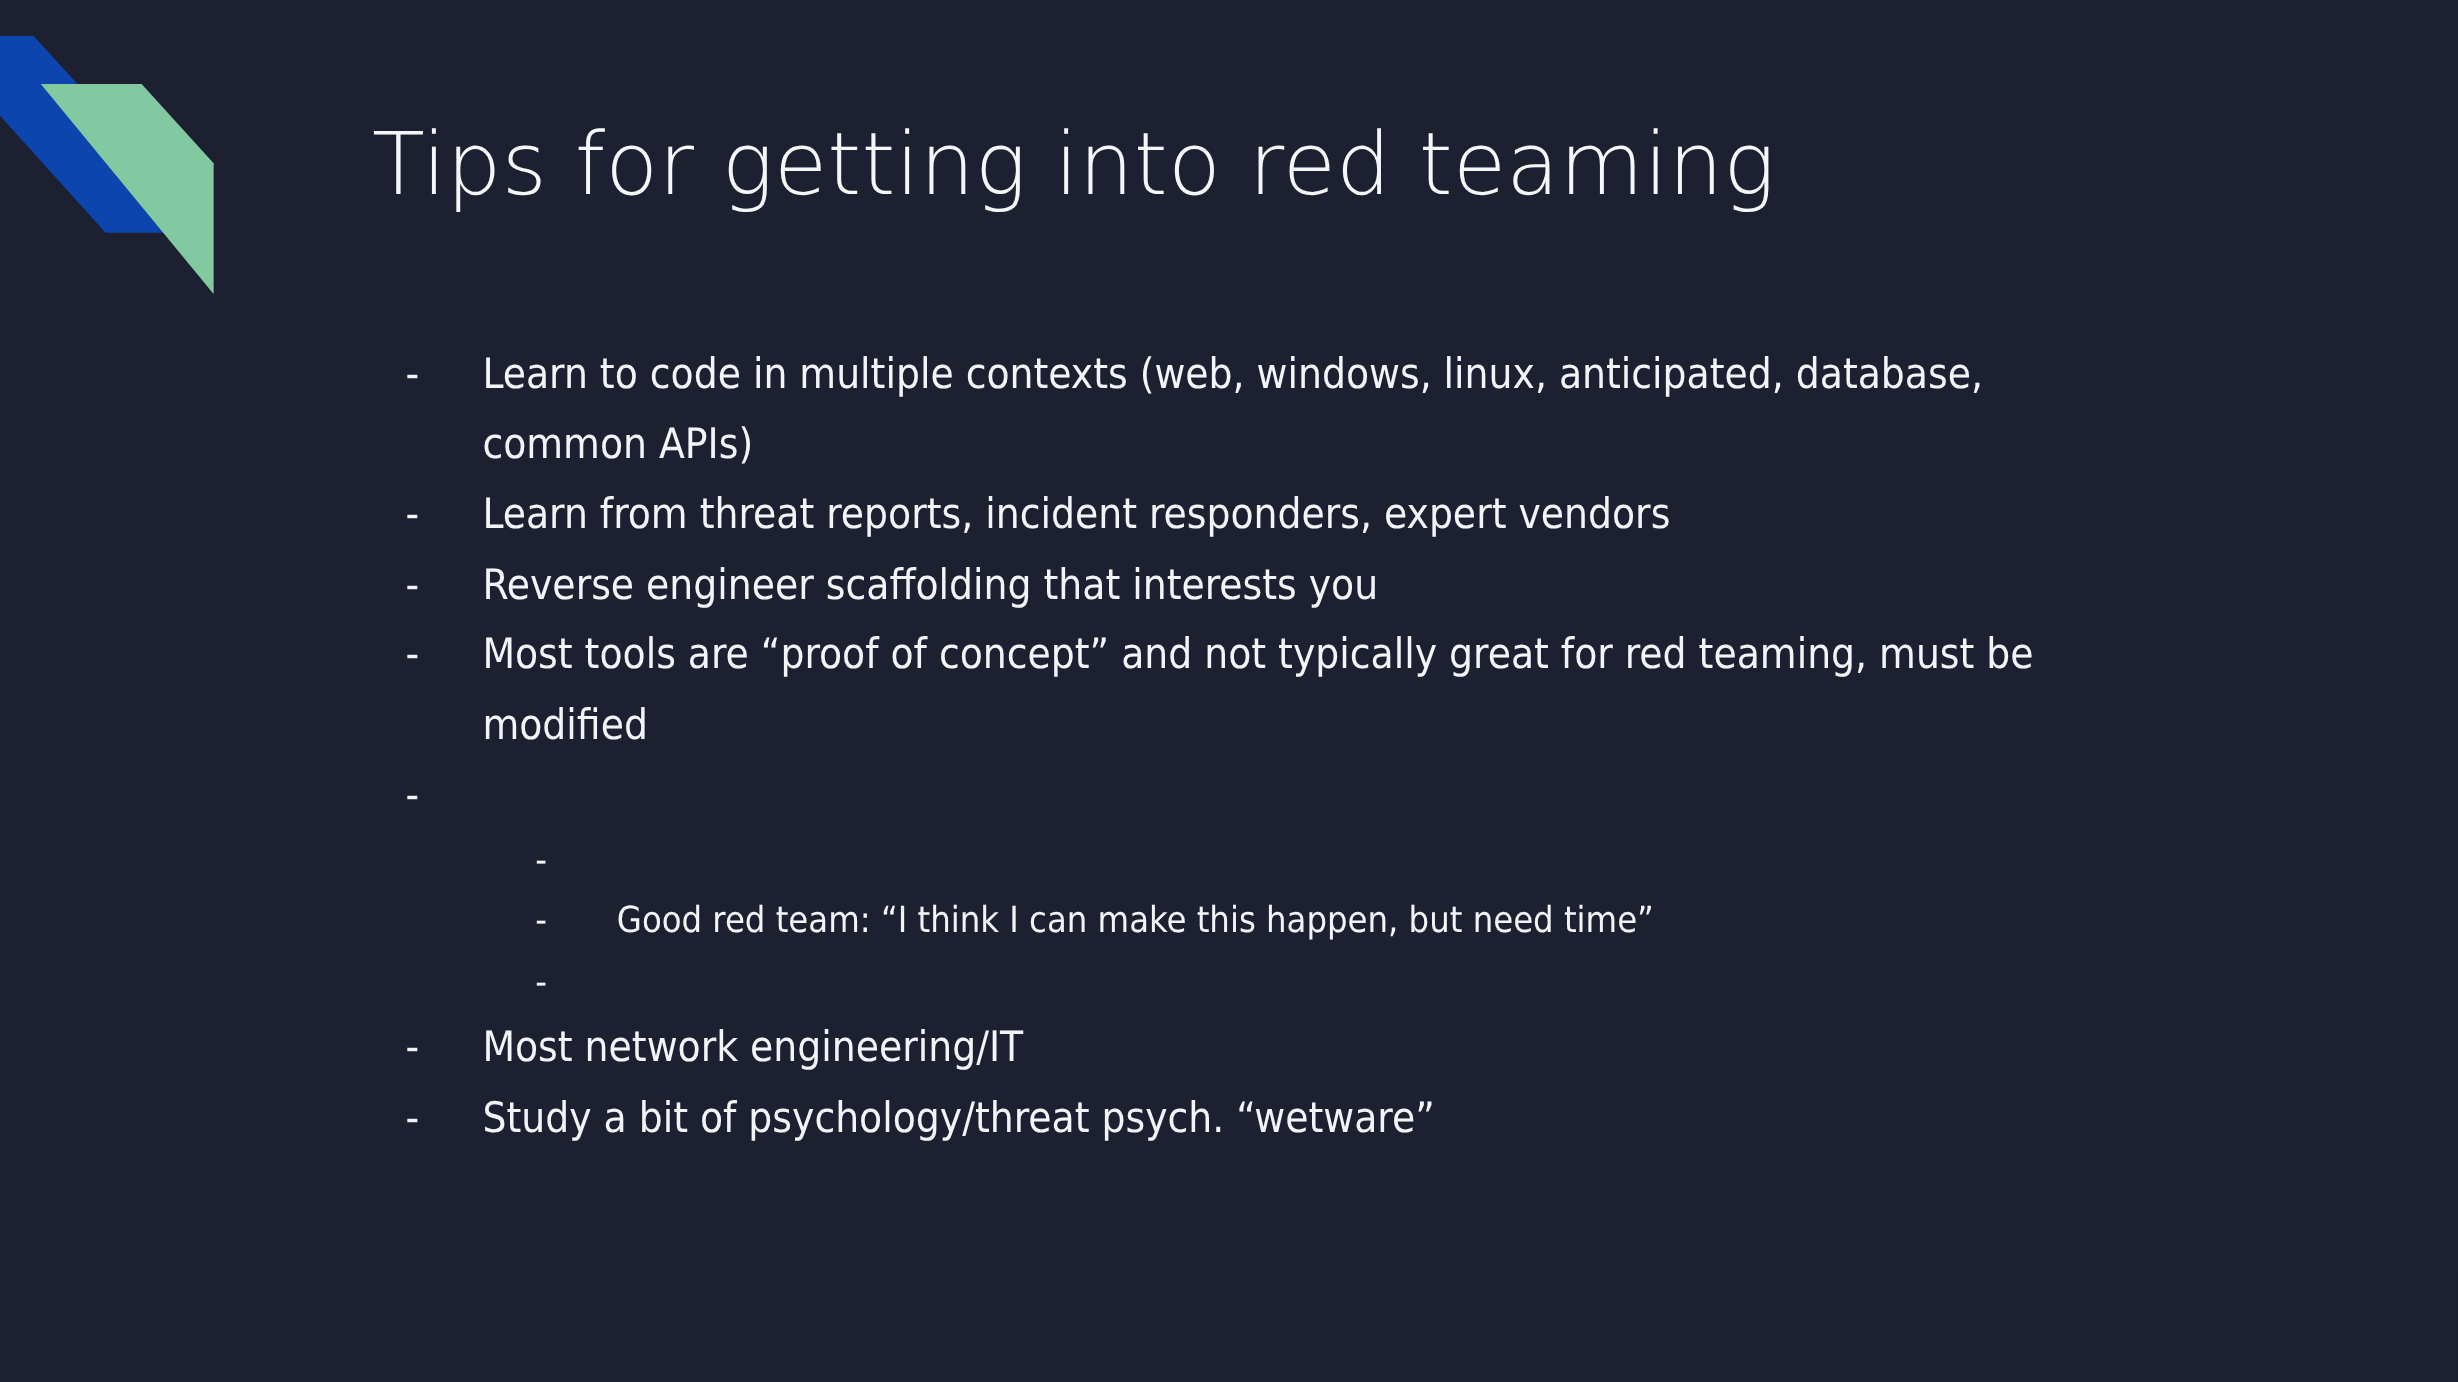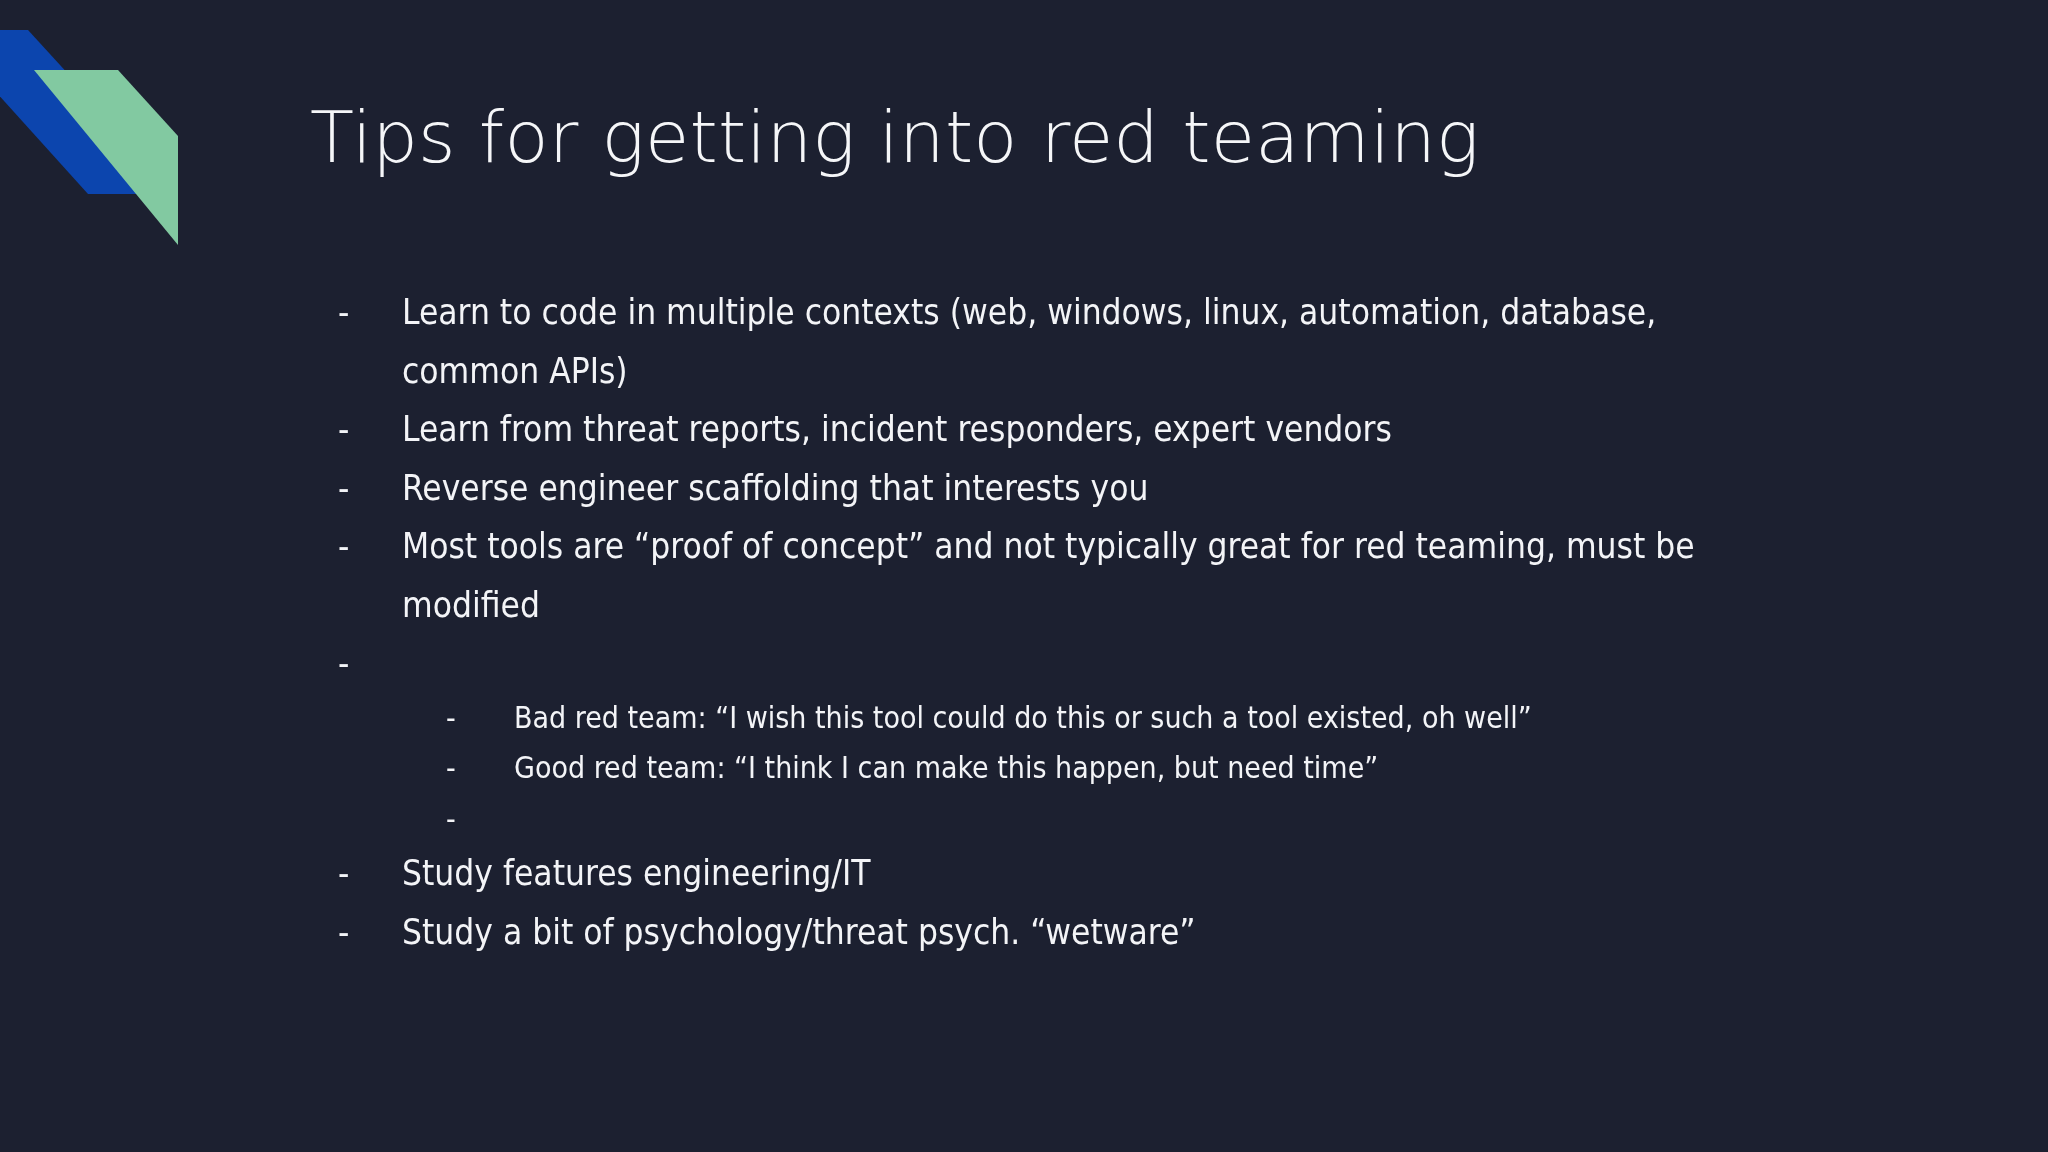--- a/index.html
+++ b/index.html
@@ -118,21 +118,21 @@
 
     <polygon points="34,70 118,70 178,136 178,245" fill="#82c9a1"></polygon>
   </svg>
 
   <div id="title">Tips for getting into red teaming</div>
 
   <div id="body">
 
     <div class="bullet lvl1">
       <span class="dash">-</span>
-      <span class="txt">Learn to code in multiple contexts (web, windows, linux, automation, database, common APIs)</span>
+      <span class="txt">Learn to code in multiple contexts (web, windows, linux, anticipated, database, common APIs)</span>
     </div>
 
     <div class="bullet lvl1">
       <span class="dash">-</span>
       <span class="txt">Learn from threat reports, incident responders, expert vendors</span>
     </div>
 
     <div class="bullet lvl1">
       <span class="dash">-</span>
       <span class="txt">Reverse engineer scaffolding that interests you</span>
@@ -142,35 +142,34 @@
       <span class="dash">-</span>
       <span class="txt">Most tools are “proof of concept” and not typically great for red teaming, must be modified</span>
     </div>
 
     <div class="bullet lvl1">
       <span class="dash">-</span>
     </div>
 
     <div class="bullet lvl2">
       <span class="dash">-</span>
-      <span class="txt">Bad red team: “I wish this tool could do this or such a tool existed, oh well”</span>
     </div>
 
     <div class="bullet lvl2">
       <span class="dash">-</span>
       <span class="txt">Good red team: “I think I can make this happen, but need time”</span>
     </div>
 
     <div class="bullet lvl2">
       <span class="dash">-</span>
     </div>
 
     <div class="bullet lvl1">
       <span class="dash">-</span>
-      <span class="txt">Study features engineering/IT</span>
+      <span class="txt">Most network engineering/IT</span>
     </div>
 
     <div class="bullet lvl1">
       <span class="dash">-</span>
       <span class="txt">Study a bit of psychology/threat psych. “wetware”</span>
     </div>
 
   </div>
 </div>
 

